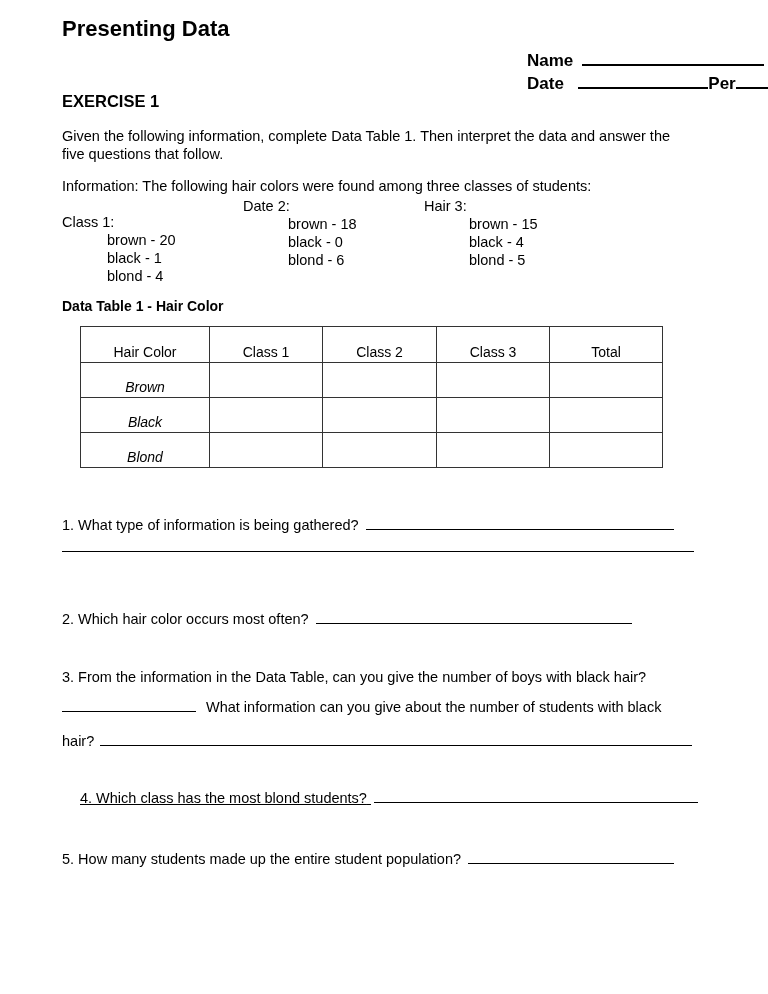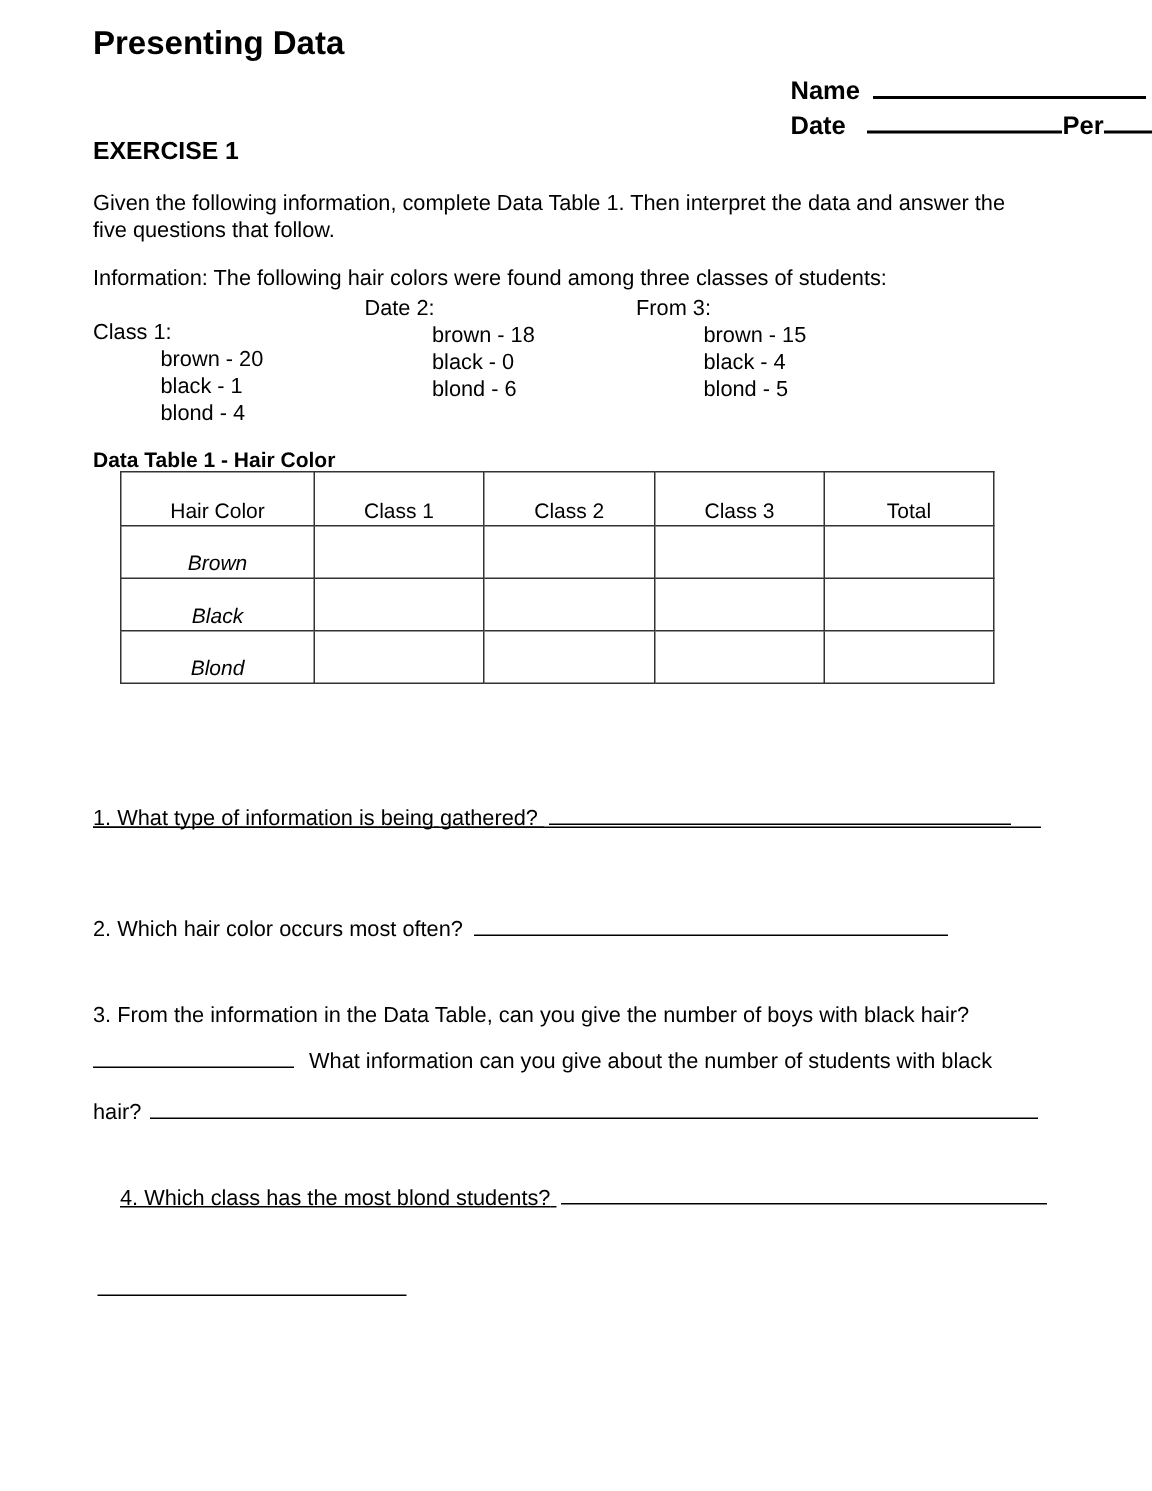--- a/index.html
+++ b/index.html
@@ -7,21 +7,21 @@
          font-family:"Liberation Sans", sans-serif; color:#000; }
   .abs { position:absolute; white-space:nowrap; }
   .title { left:62px; top:16px; font-size:22px; font-weight:bold; }
   .hdr-label { font-size:17px; font-weight:bold; }
   .uline { display:inline-block; border-bottom:2px solid #000; height:14px; vertical-align:baseline; }
   .ex { left:62px; top:92px; font-size:16.5px; font-weight:bold; }
   .body-text { font-size:14.5px; line-height:18px;margin-top:14px; }
   .cls-col { font-size:14.5px; line-height:18px; }
   .cls-col .item { padding-left:45px; }
   .tbl-title { left:62px; top:298px; font-size:14px; font-weight:bold; }
-  table.dt { position:absolute; left:80px; top:314px; border-collapse:collapse; }
+  table.dt { position:absolute; left:80px; top:326px; border-collapse:collapse; }
   table.dt td { border:1.5px solid #333; font-size:14px; text-align:center; vertical-align:bottom; padding:0 0 2px 0; }
   table.dt tr.head td { height:33px; }
   table.dt tr.row td { height:32px;font-style:italic; }
   .q { font-size:14.5px; }
   .ans { display:inline-block; border-bottom:1.5px solid #000; height:12px; vertical-align:baseline; }
   .fullline { position:absolute; border-bottom:1.5px solid #000; }
 </style>
 </head>
 <body>
 
@@ -51,21 +51,21 @@
   <div class="item">black - 1</div>
   <div class="item">blond - 4</div>
 </div>
 <div class="abs cls-col" style="left:243px; top:197px;">
   <div>Date 2:</div>
   <div class="item">brown - 18</div>
   <div class="item">black - 0</div>
   <div class="item">blond - 6</div>
 </div>
 <div class="abs cls-col" style="left:424px; top:197px;">
-  <div>From 3:</div>
+  <div>Hair 3:</div>
   <div class="item">brown - 15</div>
   <div class="item">black - 4</div>
   <div class="item">blond - 5</div>
 </div>
 
 <div class="abs tbl-title">Data Table 1 - Hair Color</div>
 
 <table class="dt">
   <tbody>
       <tr class="head">
@@ -92,21 +92,21 @@
   <tr class="row">
     <td>Blond</td>
     <td></td>
     <td></td>
     <td></td>
     <td></td>
   </tr>
 </tbody>
   </table>
 
-<div class="abs q" style="left:62px; top:537px;text-decoration:underline;">
+<div class="abs q" style="left:62px; top:517px;">
   <span>1.  What type of information is being gathered?</span>
   <span class="ans" style="width:308px; margin-left:3px;"></span>
 </div>
 <div class="fullline" style="left:62px; top:551px; width:632px;"></div>
 
 <div class="abs q" style="left:62px; top:611px;">
   <span>2.  Which hair color occurs most often?</span>
   <span class="ans" style="width:316px; margin-left:3px;"></span>
 </div>
 
@@ -118,14 +118,15 @@
   <span>hair?</span>
   <span class="ans" style="width:592px; margin-left:2px;"></span>
 </div>
 
 <div class="abs q" style="left:80px; top:790px;text-decoration:underline;">
   <span>4.  Which class has the most blond students?</span>
   <span class="ans" style="width:324px; margin-left:3px;"></span>
 </div>
 
 <div class="abs q" style="left:62px; top:851px;">
+  <span>5.  How many students made up the entire student population?</span>
   <span class="ans" style="width:206px; margin-left:3px;"></span>
 </div>
 
 </body></html>

